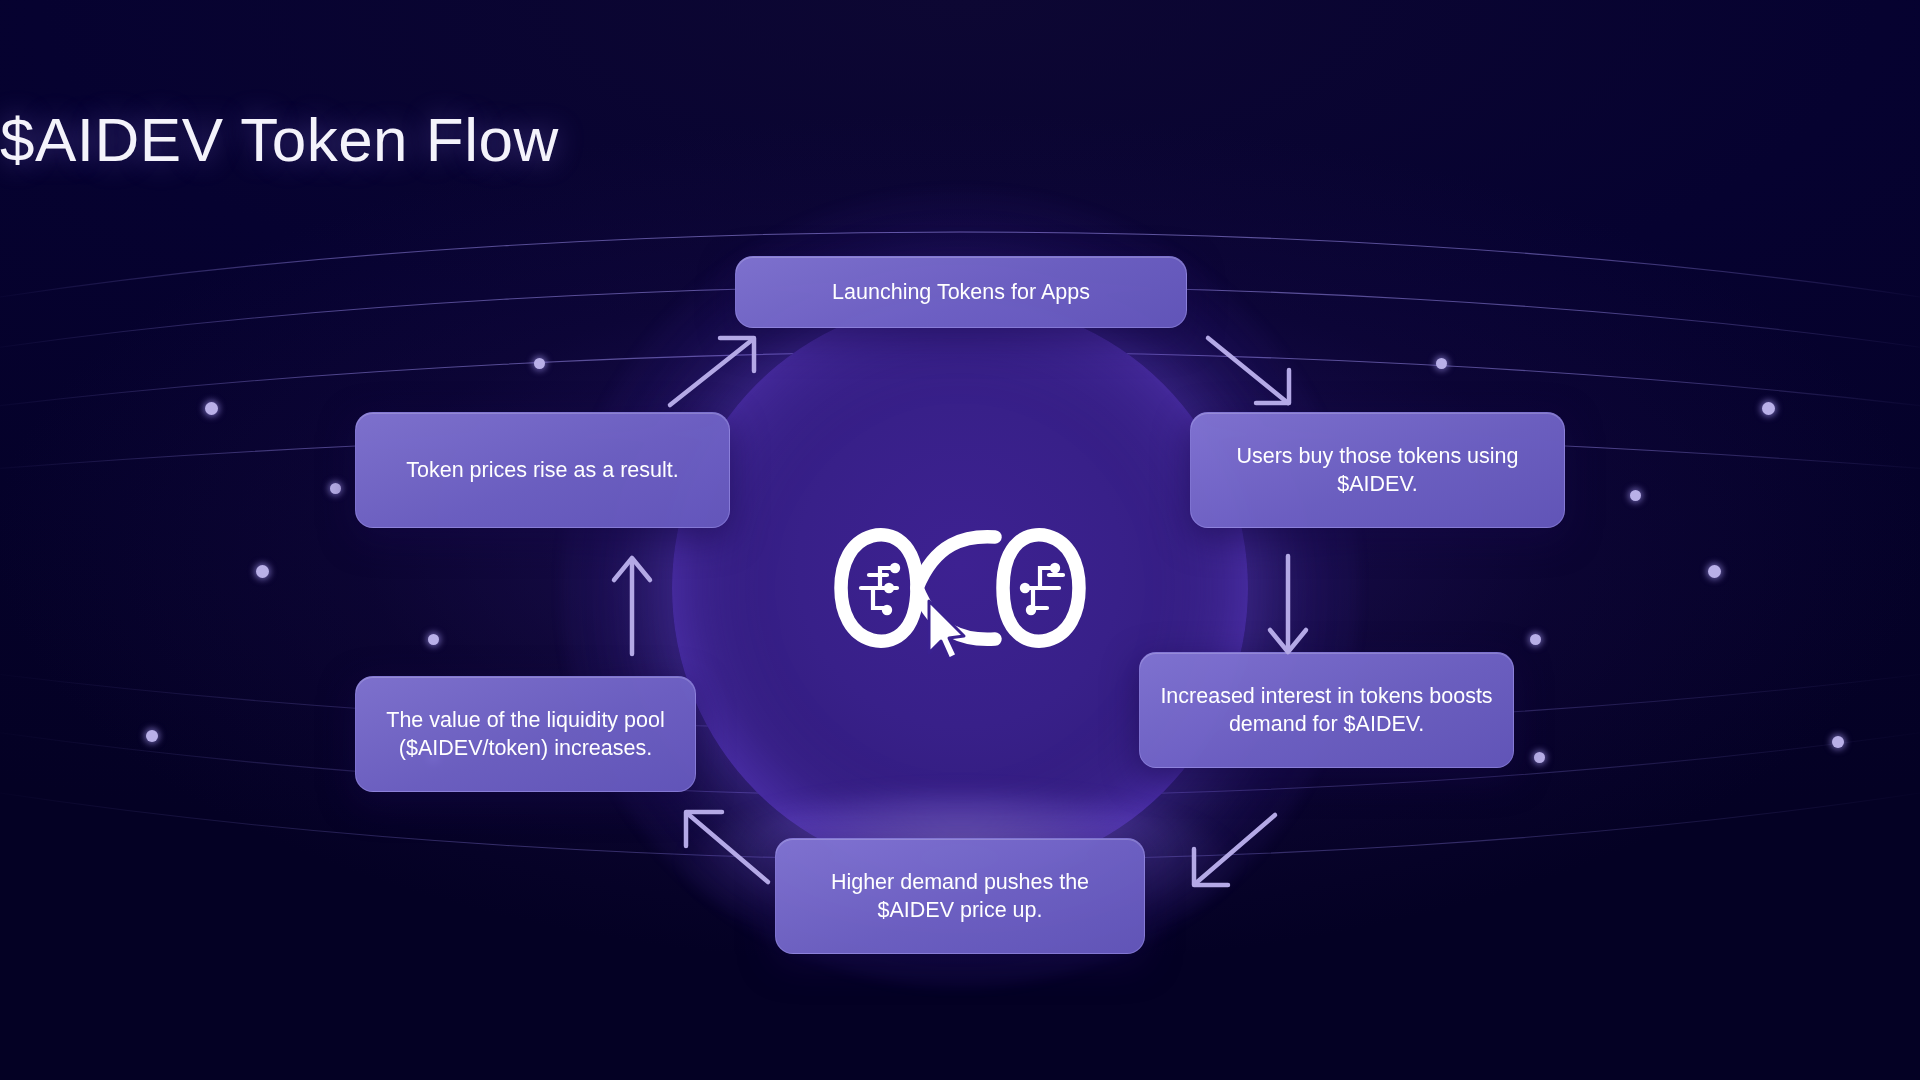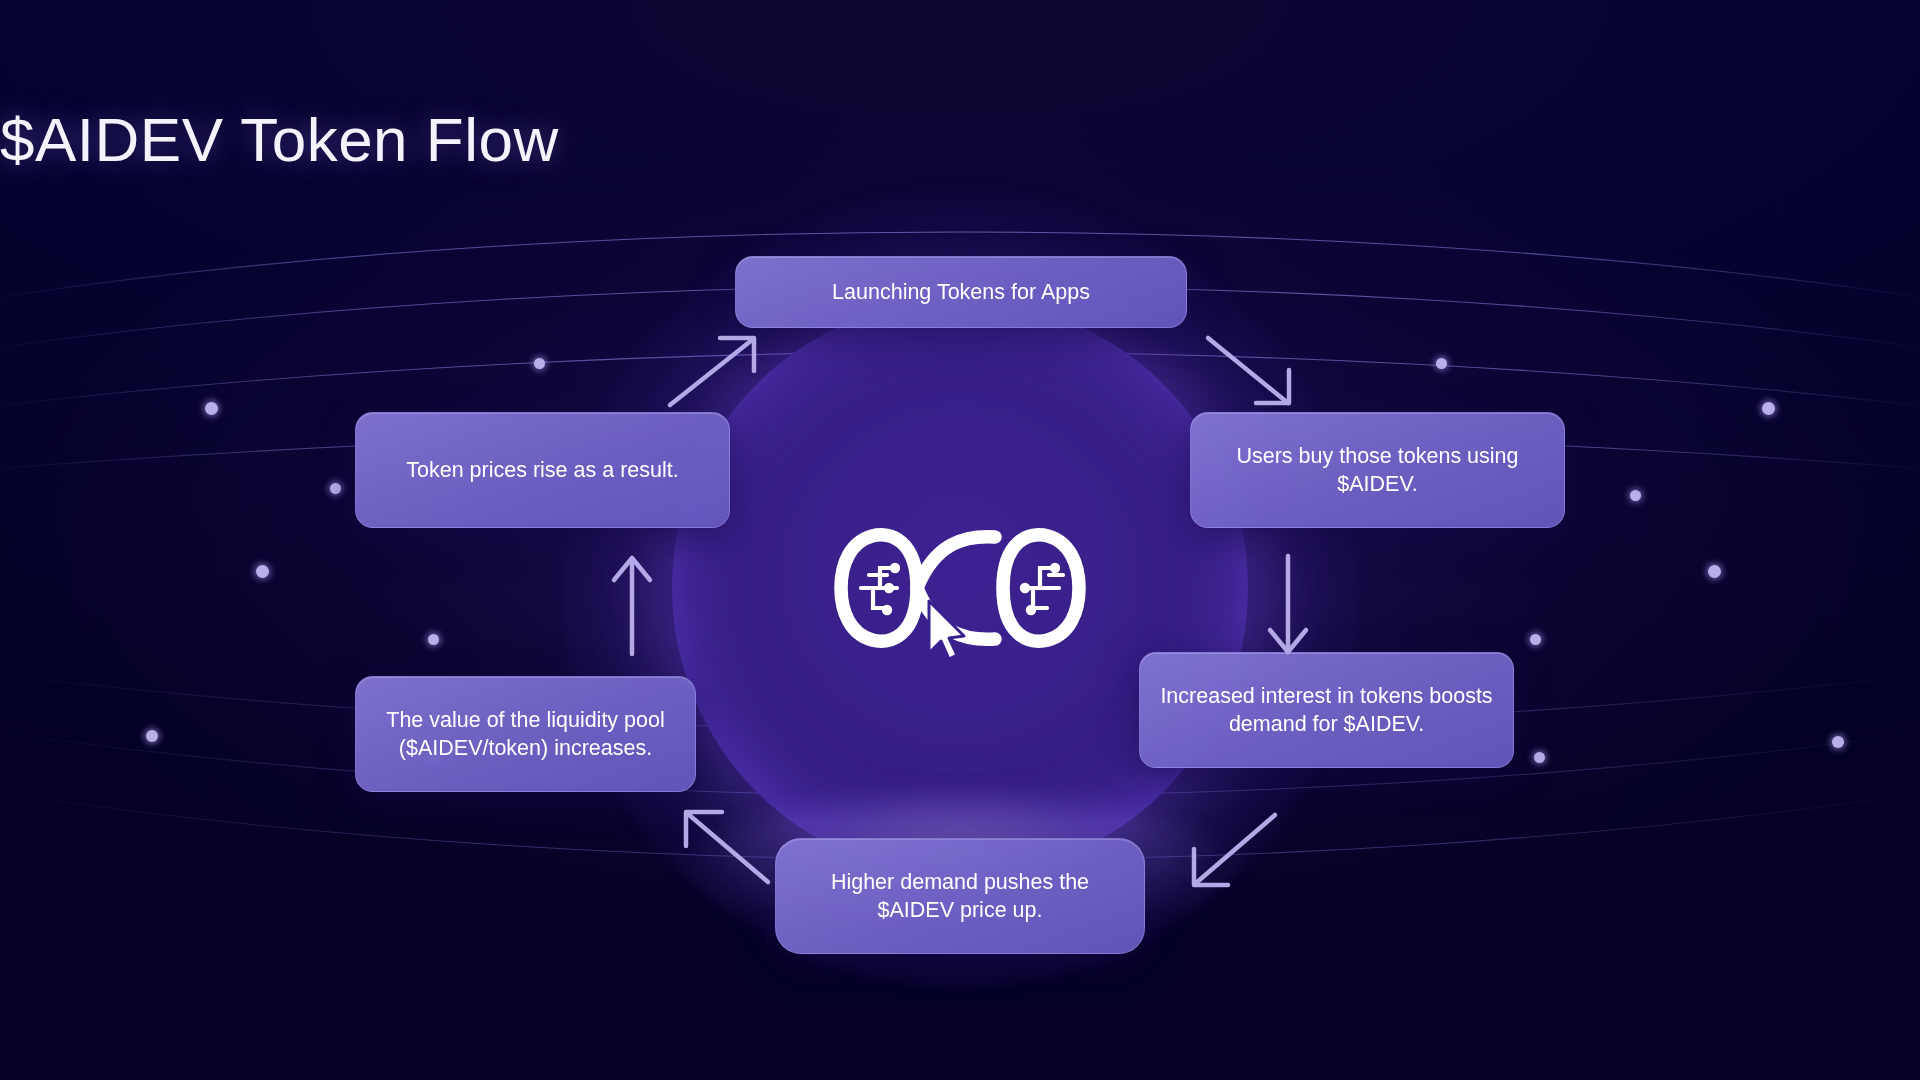--- a/index.html
+++ b/index.html
@@ -110,21 +110,21 @@
     padding:14px 20px;
     background:linear-gradient(160deg, rgba(129,116,210,0.97) 0%, rgba(110,97,196,0.97) 55%, rgba(100,87,188,0.97) 100%);
     border:1px solid rgba(175,165,245,0.35);
     box-shadow:0 10px 34px rgba(20,8,70,0.55), inset 0 1px 0 rgba(255,255,255,0.20);
     backdrop-filter:blur(3px);
   }
 
   #box-top    { left:735px; top:256px;  width:452px; height:72px; }
   #box-right1 { left:1190px; top:412px; width:375px; height:116px; }
   #box-right2 { left:1139px; top:652px; width:375px; height:116px;border-radius:17px; }
-  #box-bottom { left:775px; top:838px;  width:370px; height:116px;border-radius:26px; }
+  #box-bottom { left:775px; top:838px;  width:370px; height:116px; }
   #box-left2  { left:355px; top:652px;  width:341px; height:116px;margin-top:24px; }
   #box-left1  { left:355px; top:412px;  width:375px; height:116px;justify-content:center; }
 
   
   .arrow { position:absolute; pointer-events:none; }
 </style>
 </head>
 <body>
 
 <div id="stage">

